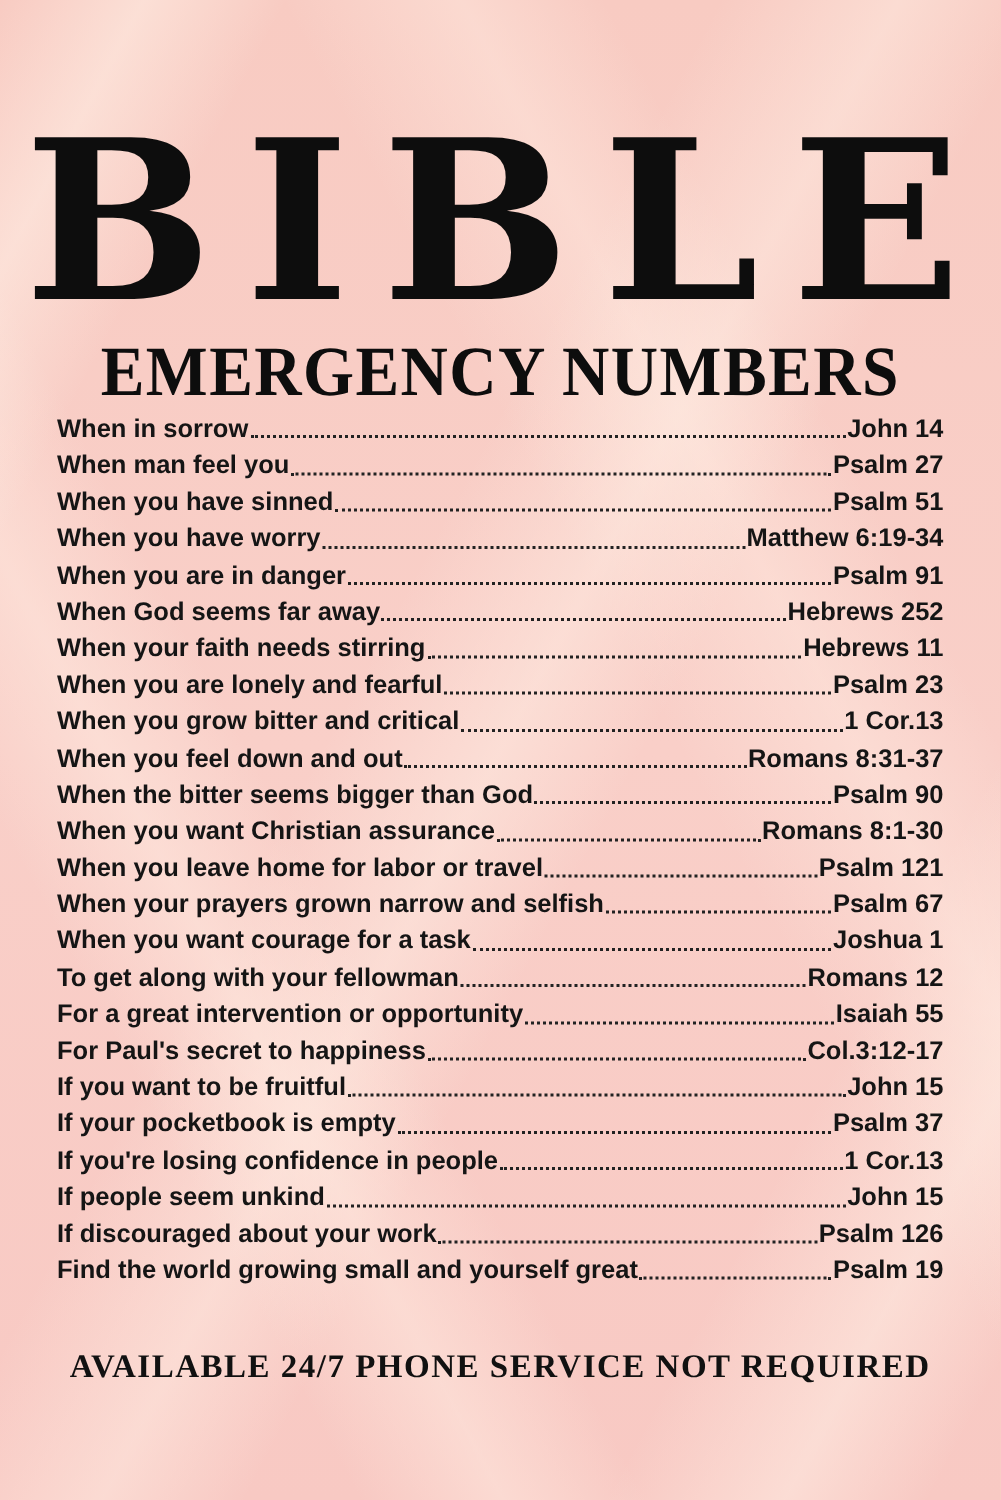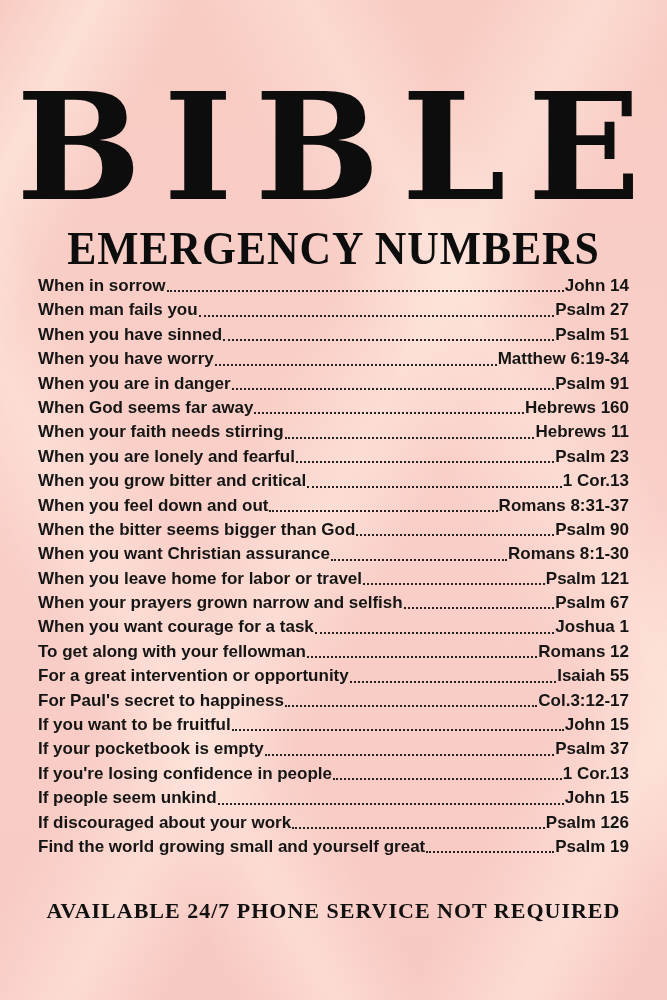--- a/index.html
+++ b/index.html
@@ -87,21 +87,21 @@
   <h1 class="title">BIBLE</h1>
   <h2 class="subtitle">EMERGENCY NUMBERS</h2>
 
   <div class="list">
     <div class="row">
         <span class="label">When in sorrow</span>
         <span class="dots"></span>
         <span class="ref">John 14</span>
       </div>
     <div class="row">
-        <span class="label">When man fails you</span>
+        <span class="label">When man feel you</span>
         <span class="dots"></span>
         <span class="ref">Psalm 27</span>
       </div>
     <div class="row">
         <span class="label">When you have sinned</span>
         <span class="dots"></span>
         <span class="ref">Psalm 51</span>
       </div>
     <div class="row">
         <span class="label">When you have worry</span>
@@ -109,21 +109,21 @@
         <span class="ref">Matthew 6:19-34</span>
       </div>
     <div class="row">
         <span class="label">When you are in danger</span>
         <span class="dots"></span>
         <span class="ref">Psalm 91</span>
       </div>
     <div class="row">
         <span class="label">When God seems far away</span>
         <span class="dots"></span>
-        <span class="ref">Hebrews 160</span>
+        <span class="ref">Hebrews 252</span>
       </div>
     <div class="row">
         <span class="label">When your faith needs stirring</span>
         <span class="dots"></span>
         <span class="ref">Hebrews 11</span>
       </div>
     <div class="row">
         <span class="label">When you are lonely and fearful</span>
         <span class="dots"></span>
         <span class="ref">Psalm 23</span>

